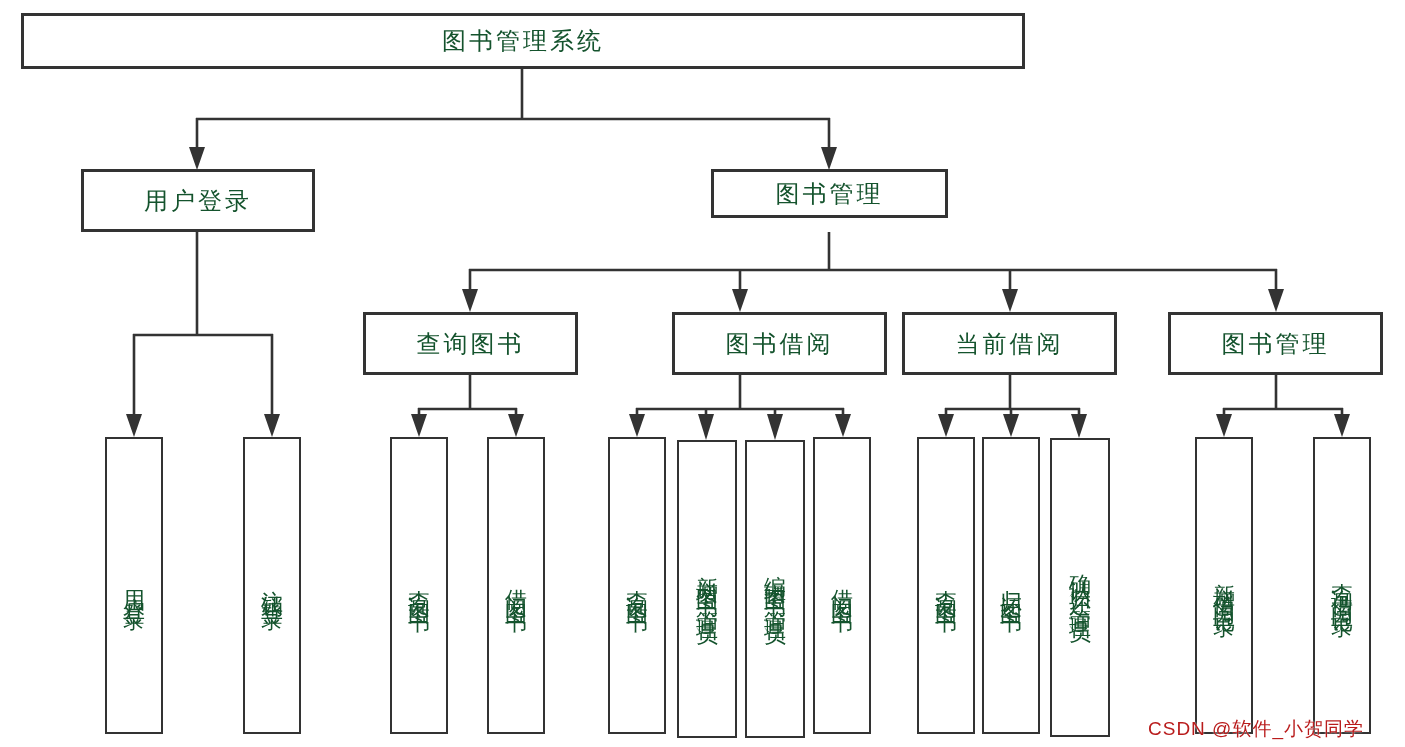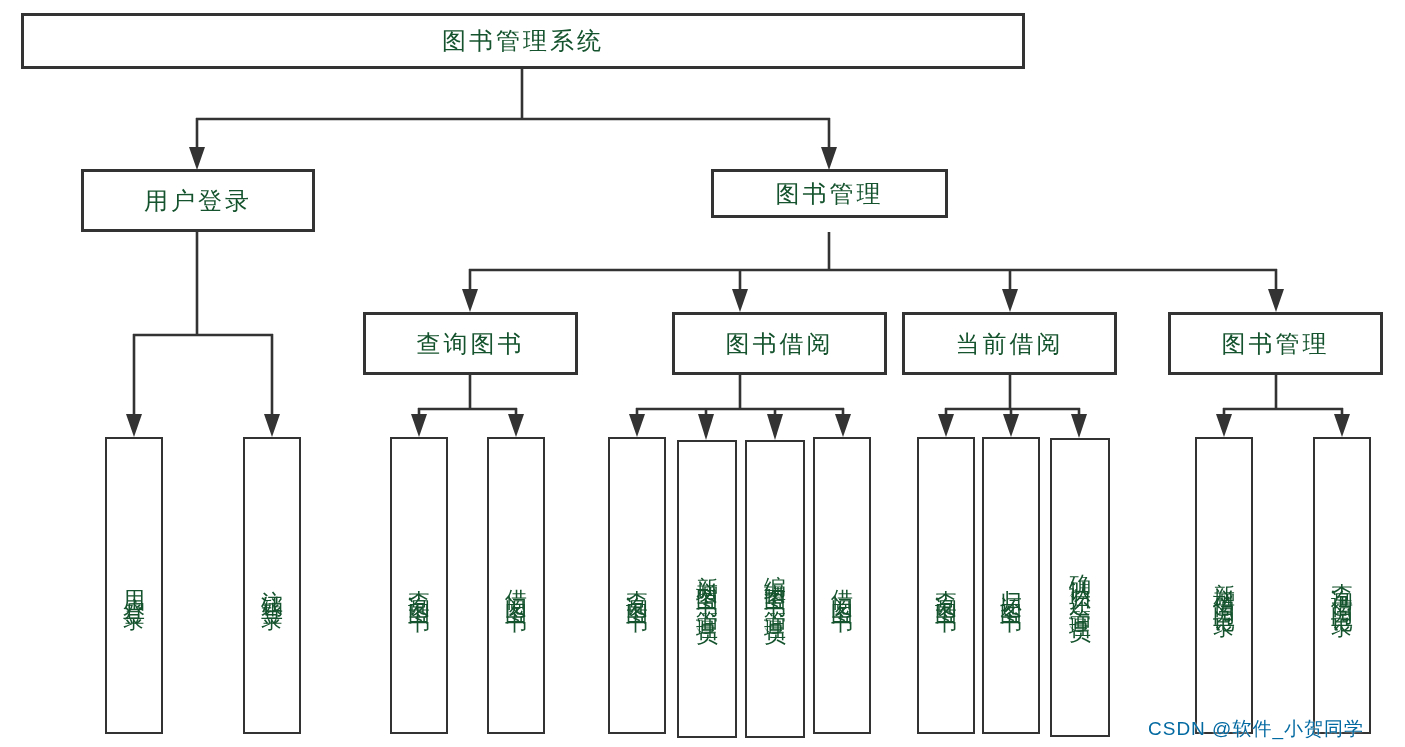--- a/index.html
+++ b/index.html
@@ -38,21 +38,21 @@
     text-orientation: mixed;
     border-width: 2.6px;
     white-space: normal;
   }
   .watermark {
     position: absolute;
     left: 1148px; top: 716px;
     width: 215px;
     font-size: 19px;
     letter-spacing: 1px;
-    color: #0369a1;
+    color: #b91c1c;
     text-shadow: 0 0 2px #ffffff;
     z-index: 5;
     white-space: nowrap;
   }
 </style>
 </head>
 <body>
 
 <div class="stage">
 

